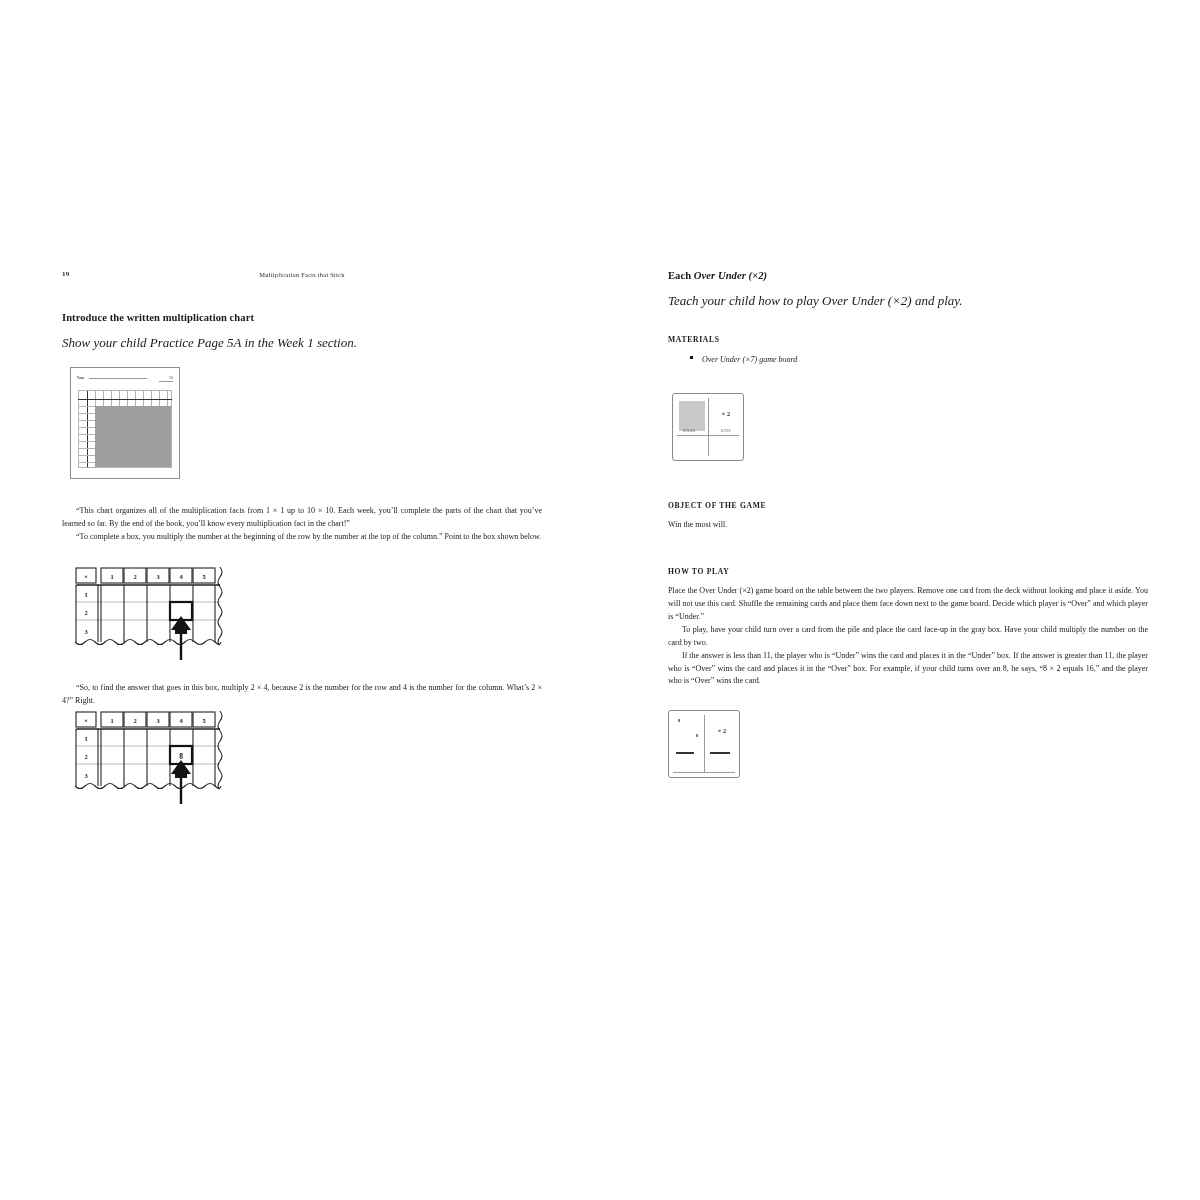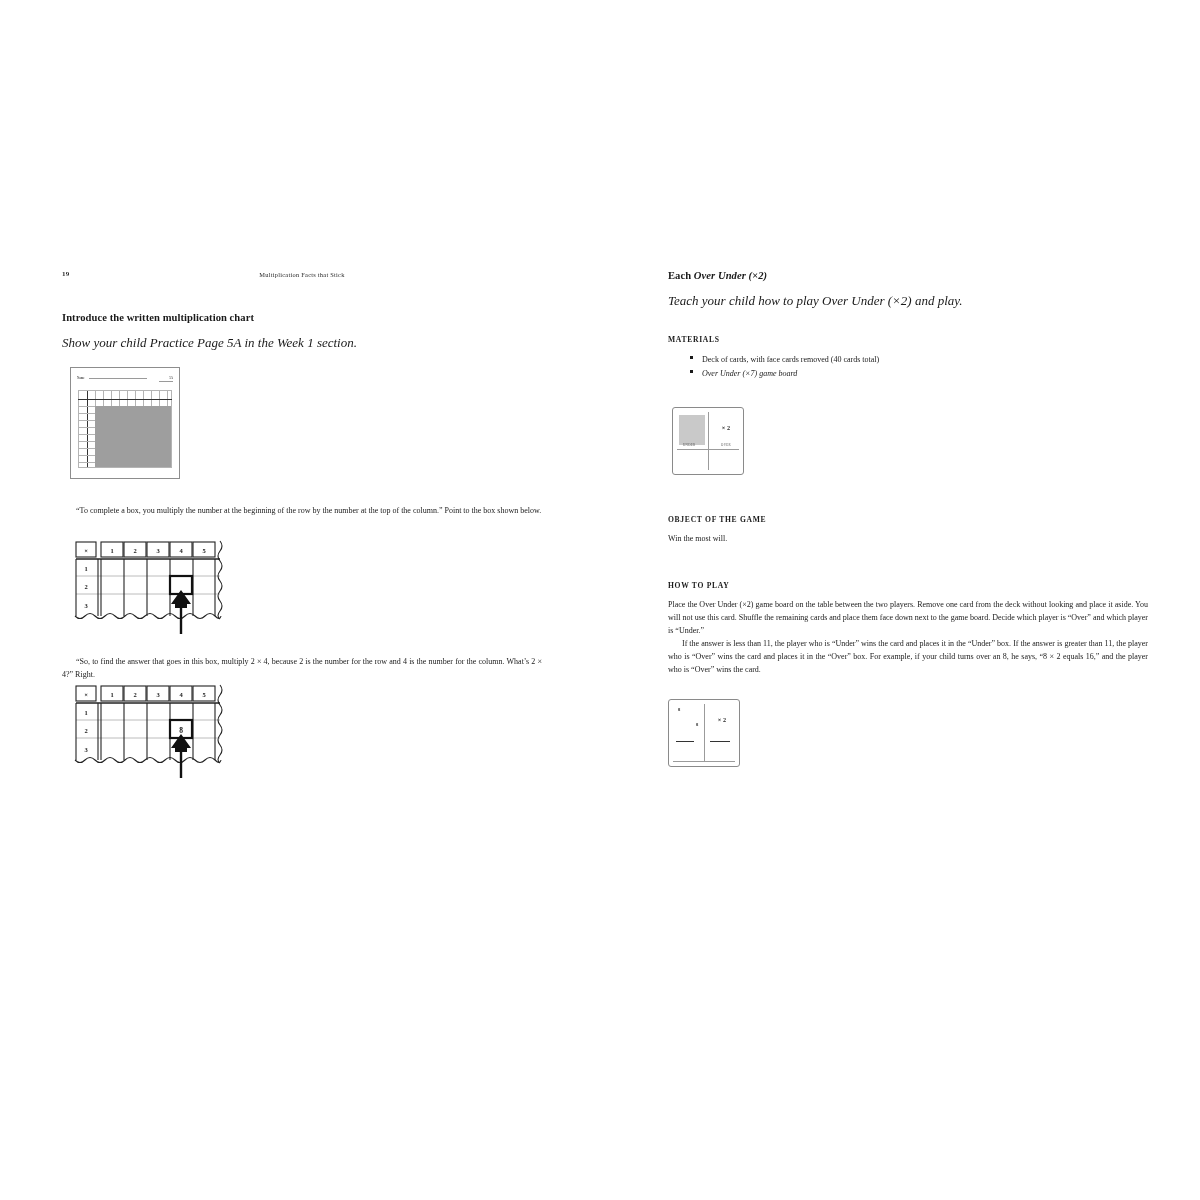--- a/index.html
+++ b/index.html
@@ -180,20 +180,21 @@
           <span class="gl-h" style="top:58px;"></span>
           <span class="gl-h" style="top:65px;"></span>
           <span class="gl-h" style="top:72px;"></span>
           <span class="gl-h" style="bottom:0;"></span>
 
           <span class="shade" style="left:17px;top:16px;right:1px;bottom:1px;"></span>
         </div>
       </div>
     </div>
 
+    <p class="body">“This chart organizes all of the multiplication facts from 1 × 1 up to 10 × 10. Each week, you’ll complete the parts of the chart that you’ve learned so far. By the end of the book, you’ll know every multiplication fact in the chart!”</p>
     <p class="body" style="margin-bottom:20px;">“To complete a box, you multiply the number at the beginning of the row by the number at the top of the column.” Point to the box shown below.</p>
 
     <div class="figwrap" style="margin:0 0 22px 8px;">
       <div class="gridfig">
         <svg width="200" height="96" viewBox="0 0 200 96">
 
           <g stroke="#222" stroke-width="1.1" fill="none">
             <rect x="6" y="4" width="20" height="15"></rect>
             <rect x="31" y="4" width="22" height="15"></rect>
             <rect x="54" y="4" width="22" height="15"></rect>
@@ -310,24 +311,20 @@
     <h2 class="sec">
       <span>Each </span><em>Over Under (×2)</em>
     </h2>
 
     <p class="lead" style="margin-bottom:24px;">Teach your child how to play Over Under (×2) and play.</p>
 
     <h3 class="sub">MATERIALS</h3>
     <ul class="mats">
       <li>
         <span class="bullet"></span>
-        <span class="t">Deck of cards, with face cards removed (40 cards total)</span>
-      </li>
-      <li>
-        <span class="bullet"></span>
         <span>Over Under (×7) game board</span>
       </li>
     </ul>
 
     <div class="figwrap" style="margin:26px 0 40px 4px;">
       <div class="board">
         <span class="graybox"></span>
         <span class="vdiv"></span>
         <span class="hdiv"></span>
         <span class="x2">× 2</span>
@@ -338,20 +335,21 @@
 
     <div class="blk">
       <h3 class="sub">OBJECT OF THE GAME</h3>
       <p class="body noindent">Win the most will.</p>
     </div>
 
     <div style="height:18px;"></div>
 
     <h3 class="sub">HOW TO PLAY</h3>
     <p class="body noindent">Place the Over Under (×2) game board on the table between the two players. Remove one card from the deck without looking and place it aside. You will not use this card. Shuffle the remaining cards and place them face down next to the game board. Decide which player is “Over” and which player is “Under.”</p>
+    <p class="body">To play, have your child turn over a card from the pile and place the card face-up in the gray box. Have your child multiply the number on the card by two.</p>
     <p class="body" style="margin-bottom:22px;">If the answer is less than 11, the player who is “Under” wins the card and places it in the “Under” box. If the answer is greater than 11, the player who is “Over” wins the card and places it in the “Over” box. For example, if your child turns over an 8, he says, “8 × 2 equals 16,” and the player who is “Over” wins the card.</p>
 
     <div class="figwrap" style="margin:0 0 0 0;">
       <div class="board">
         <span class="cardnum">8</span>
         <span class="vdiv"></span>
         <span class="x2">× 2</span>
         <span class="ansnum">8</span>
         <span class="underline" style="left:7px;top:41px;width:18px;"></span>
         <span class="underline" style="right:9px;top:41px;width:20px;"></span>

